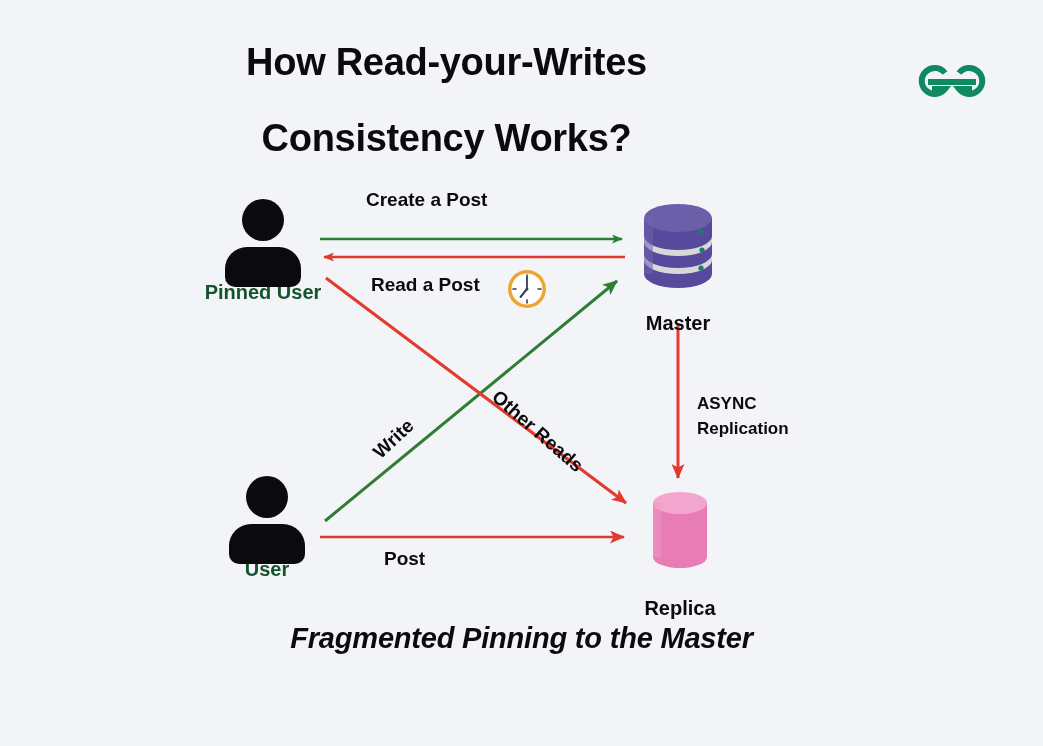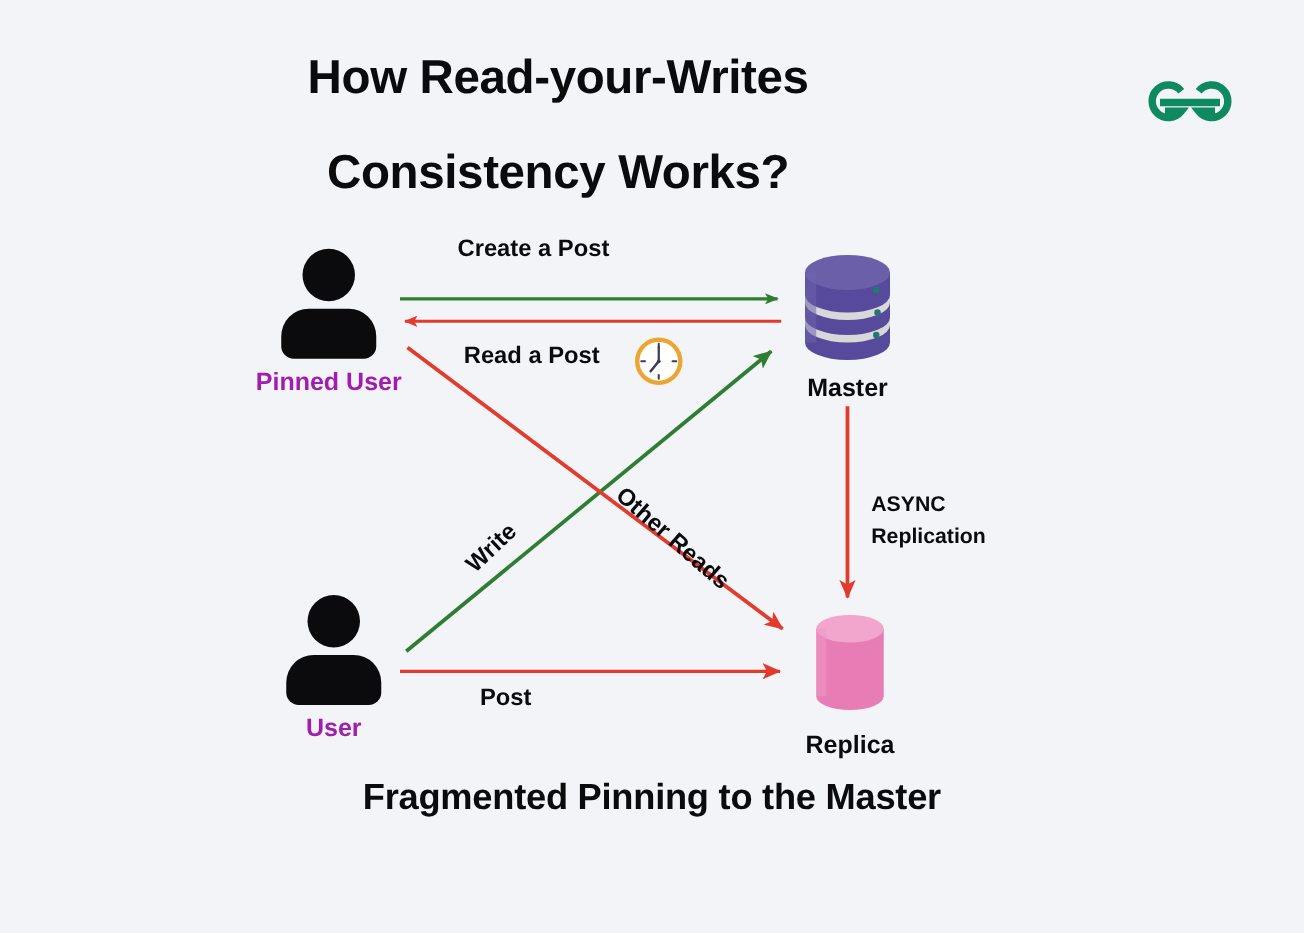--- a/index.html
+++ b/index.html
@@ -70,41 +70,41 @@
   .actor .body {
     position: absolute;
     left: 0;
     top: 48px;
     width: 76px;
     height: 40px;
     background: #0b0b0d;
     border-radius: 22px 22px 10px 10px;
   }
   .actor .caption {
-    margin-top: 14px;
+    margin-top: 0;
     font-size: 20px;
     font-weight: 700;
-    color: #a21caf;
+    color: #14532d;
     white-space: nowrap;
   }
 
   
   .dbnode {
     position: absolute;
     width: 140px;
     text-align: center;
   }
   .dbnode .cylwrap {
     width: 80px;
     height: 88px;
     margin: 0 auto;
     position: relative;
   }
   .dbnode .caption {
-    margin-top: 10px;
+    margin-top: 22px;
     font-size: 20px;
     font-weight: 700;
     color: #0b0b0d;
     white-space: nowrap;
   }
 
   
   .elabel {
     position: absolute;
     font-size: 19px;
@@ -138,20 +138,21 @@
   .footer {
     position: absolute;
     left: 0;
     top: 622px;
     width: 1043px;
     text-align: center;
     font-size: 29px;
     font-weight: 700;
     color: #0b0b0d;
     letter-spacing: -0.2px;
+    font-style: italic;
   }
 
   svg.arrows {
     position: absolute;
     left: 0;
     top: 0;
     width: 1043px;
     height: 746px;
     pointer-events: none;
   }

